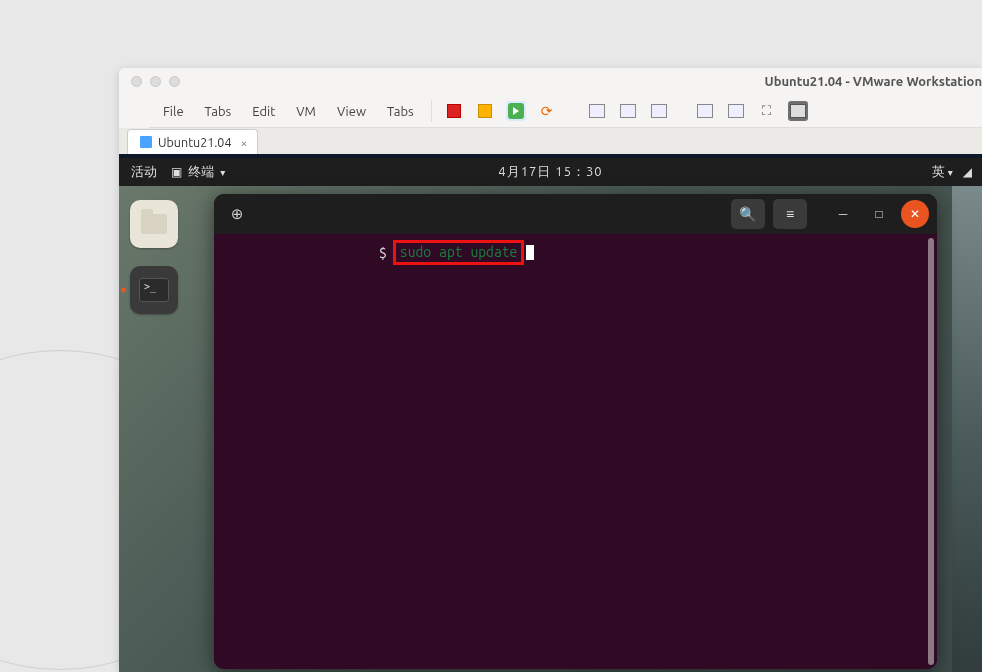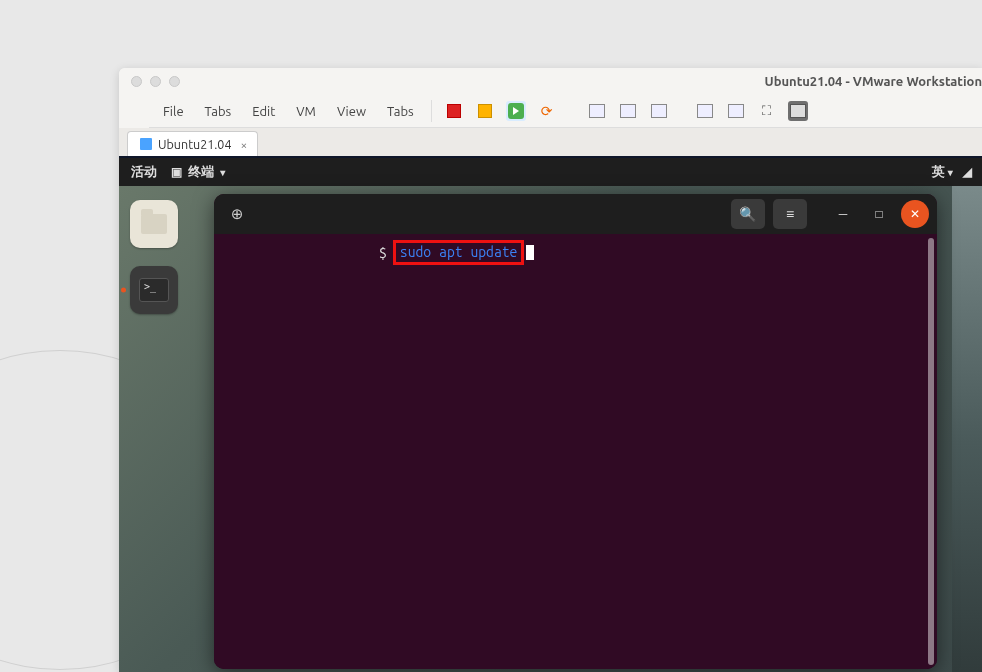--- a/index.html
+++ b/index.html
@@ -86,21 +86,21 @@
   .sq-yellow { width:14px;height:14px;background:#ffb300;border:1px solid #cc9000;}
   .sq-play { width:16px;height:16px;background:#4caf50;border-radius:3px;display:flex;align-items:center;justify-content:center;}
   .play-tri { width:0;height:0;border-left:6px solid #fff;border-top:4px solid transparent;border-bottom:4px solid transparent;}
   .circ-refresh{font-size:14px;color:#e60;}
   .mini-icon{width:16px;height:14px;border:1px solid #888;background:#eef;}
   .tabbar {
     height: 30px;
     background: #eceae7;
     display: flex;
     align-items: flex-end;
-    border-bottom: 2px solid #0f172a;
+    border-bottom: 4px solid #0f172a;
   }
   .vm-tab {
     display: flex; align-items: center; gap: 6px;
     padding: 5px 10px 5px 12px;
     background: #fff;
     border: 1px solid #ccc;
     border-bottom: none;
     border-radius: 4px 4px 0 0;
     font-size: 12.5px;
     color: #333;
@@ -119,21 +119,20 @@
     overflow: hidden;
   }
   .ubuntu-topbar {
     height: 28px;
     background: #1e1e1e;
     color: #ddd;
     display: flex;
     align-items: center;
     font-size: 13px;
     position: relative;
-    font-weight: bold;
   }
   .tb-left { display:flex;align-items:center;gap:14px;padding-left:12px;}
   .tb-app{ display:flex;align-items:center;gap:6px;}
   .tb-chev{font-size:10px;}
   .tb-center{position:absolute;left:0;right:0;text-align:center;pointer-events:none;letter-spacing:1px;}
   .tb-right{margin-left:auto;display:flex;align-items:center;gap:10px;padding-right:10px;}
   .tri-connect{font-size:12px;}
   
   .dock {
     position:absolute;
@@ -192,21 +191,21 @@
     position:absolute;right:3px;top:4px;bottom:4px;width:6px;background:rgba(255,255,255,.45);border-radius:3px;
   }
   .cmd-line{
     padding-left:155px;
     display:flex;align-items:center;gap:0;
   }
   .prompt{color:#ddd;margin-right:6px;}
   .cmd-highlight{
     border:3px solid #e11;
     padding:1px 4px 2px 4px;
-    color:#3b82f6;
+    color:#15803d;
     white-space:pre;
   }
   .cursor{
     display:inline-block;width:8px;height:15px;background:#fff;margin-left:2px;
   }
   
   .wall-right{
     position:absolute;right:0;top:28px;width:30px;height:100%;
     background:linear-gradient(180deg,#7a8a8a,#4a5a5a 50%, #2e3838);
   }
@@ -287,20 +286,21 @@
 
     <div class="ubuntu-topbar">
       <div class="tb-left">
         <span>活动</span>
         <span class="tb-app">
           <span style="font-size:12px;">▣</span>
           <span>终端</span>
           <span class="tb-chev">▾</span>
         </span>
       </div>
+      <div class="tb-center">4月17日  15：30</div>
       <div class="tb-right">
         <span>
           <span>英</span>
           <span class="tb-chev"> ▾</span>
         </span>
         <span class="tri-connect">◢</span>
       </div>
     </div>
 
     <div class="dock">

